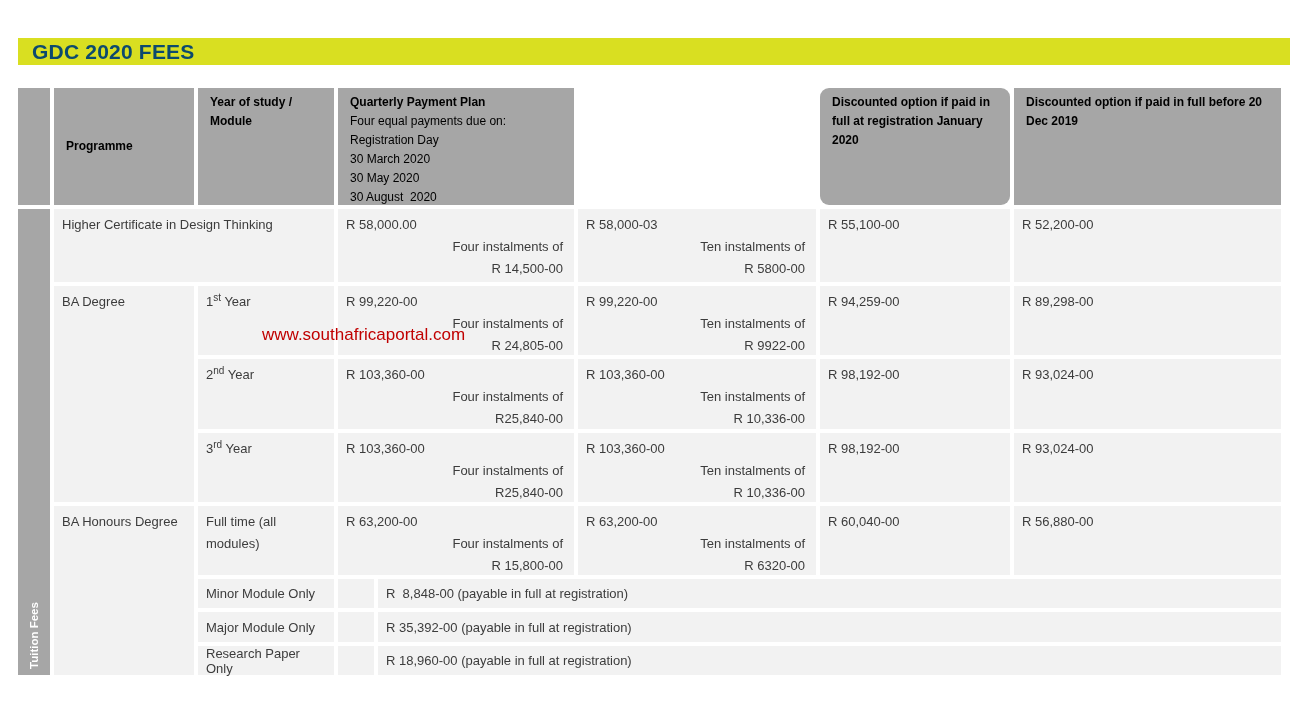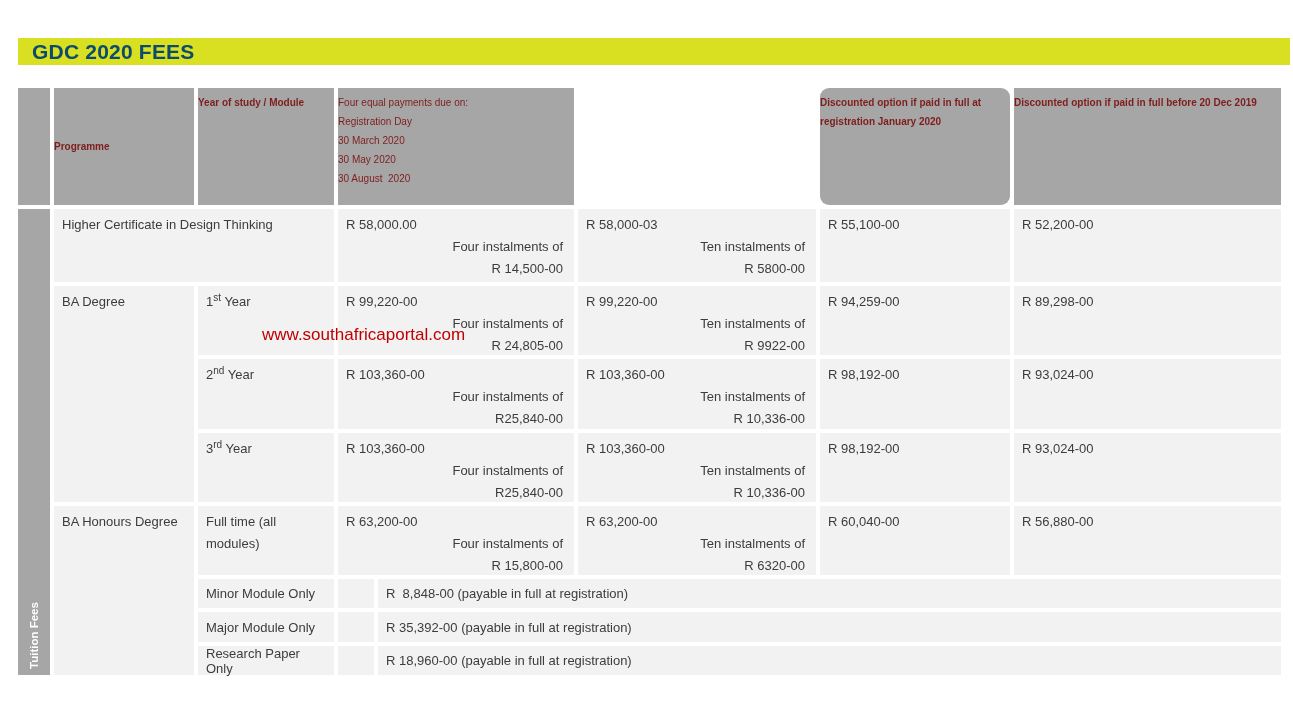--- a/index.html
+++ b/index.html
@@ -26,23 +26,23 @@
   .fees-grid {
     position: absolute;
     left: 18px; top: 88px;
     display: grid;
     grid-template-columns: 32px 140px 136px 36px 196px 238px 190px 267px;
     grid-template-rows: 117px 73px 69px 70px 69px 69px 29px 30px 29px;
     gap: 4px;
   }
   .hcell {
     background: #a6a6a6;
-    color: #7f1d1d;
-    font-size: 10px;
-    padding: 5px 0;
+    color: #000000;
+    font-size: 12px;
+    padding: 5px 12px;
     line-height: 19px;
   }
   .hcell .htitle { font-weight: bold; }
   .hcell.center { display: flex; align-items: center; }
   .hcell .hline { white-space: pre-wrap; }
   .cell {
     background: #f2f2f2;
     font-size: 13px;
     padding: 5px 11px 0 8px;
     line-height: 22px;
@@ -133,20 +133,21 @@
 <div class="fees-grid">
 
   <div class="hcell g-h-side"></div>
   <div class="hcell center g-h-prog">
     <span class="htitle">Programme</span>
   </div>
   <div class="hcell g-h-year">
     <span class="htitle">Year of study / Module</span>
   </div>
   <div class="hcell g-h-quart">
+    <div class="htitle">Quarterly Payment Plan</div>
     <div class="hline">Four equal payments due on:</div>
     <div class="hline">Registration Day</div>
     <div class="hline">30 March 2020</div>
     <div class="hline">30 May 2020</div>
     <div class="hline">30 August  2020</div>
   </div>
   <div class="hcell g-h-jan">
     <div class="htitle">Discounted option if paid in full at registration January 2020</div>
   </div>
   <div class="hcell g-h-dec">

